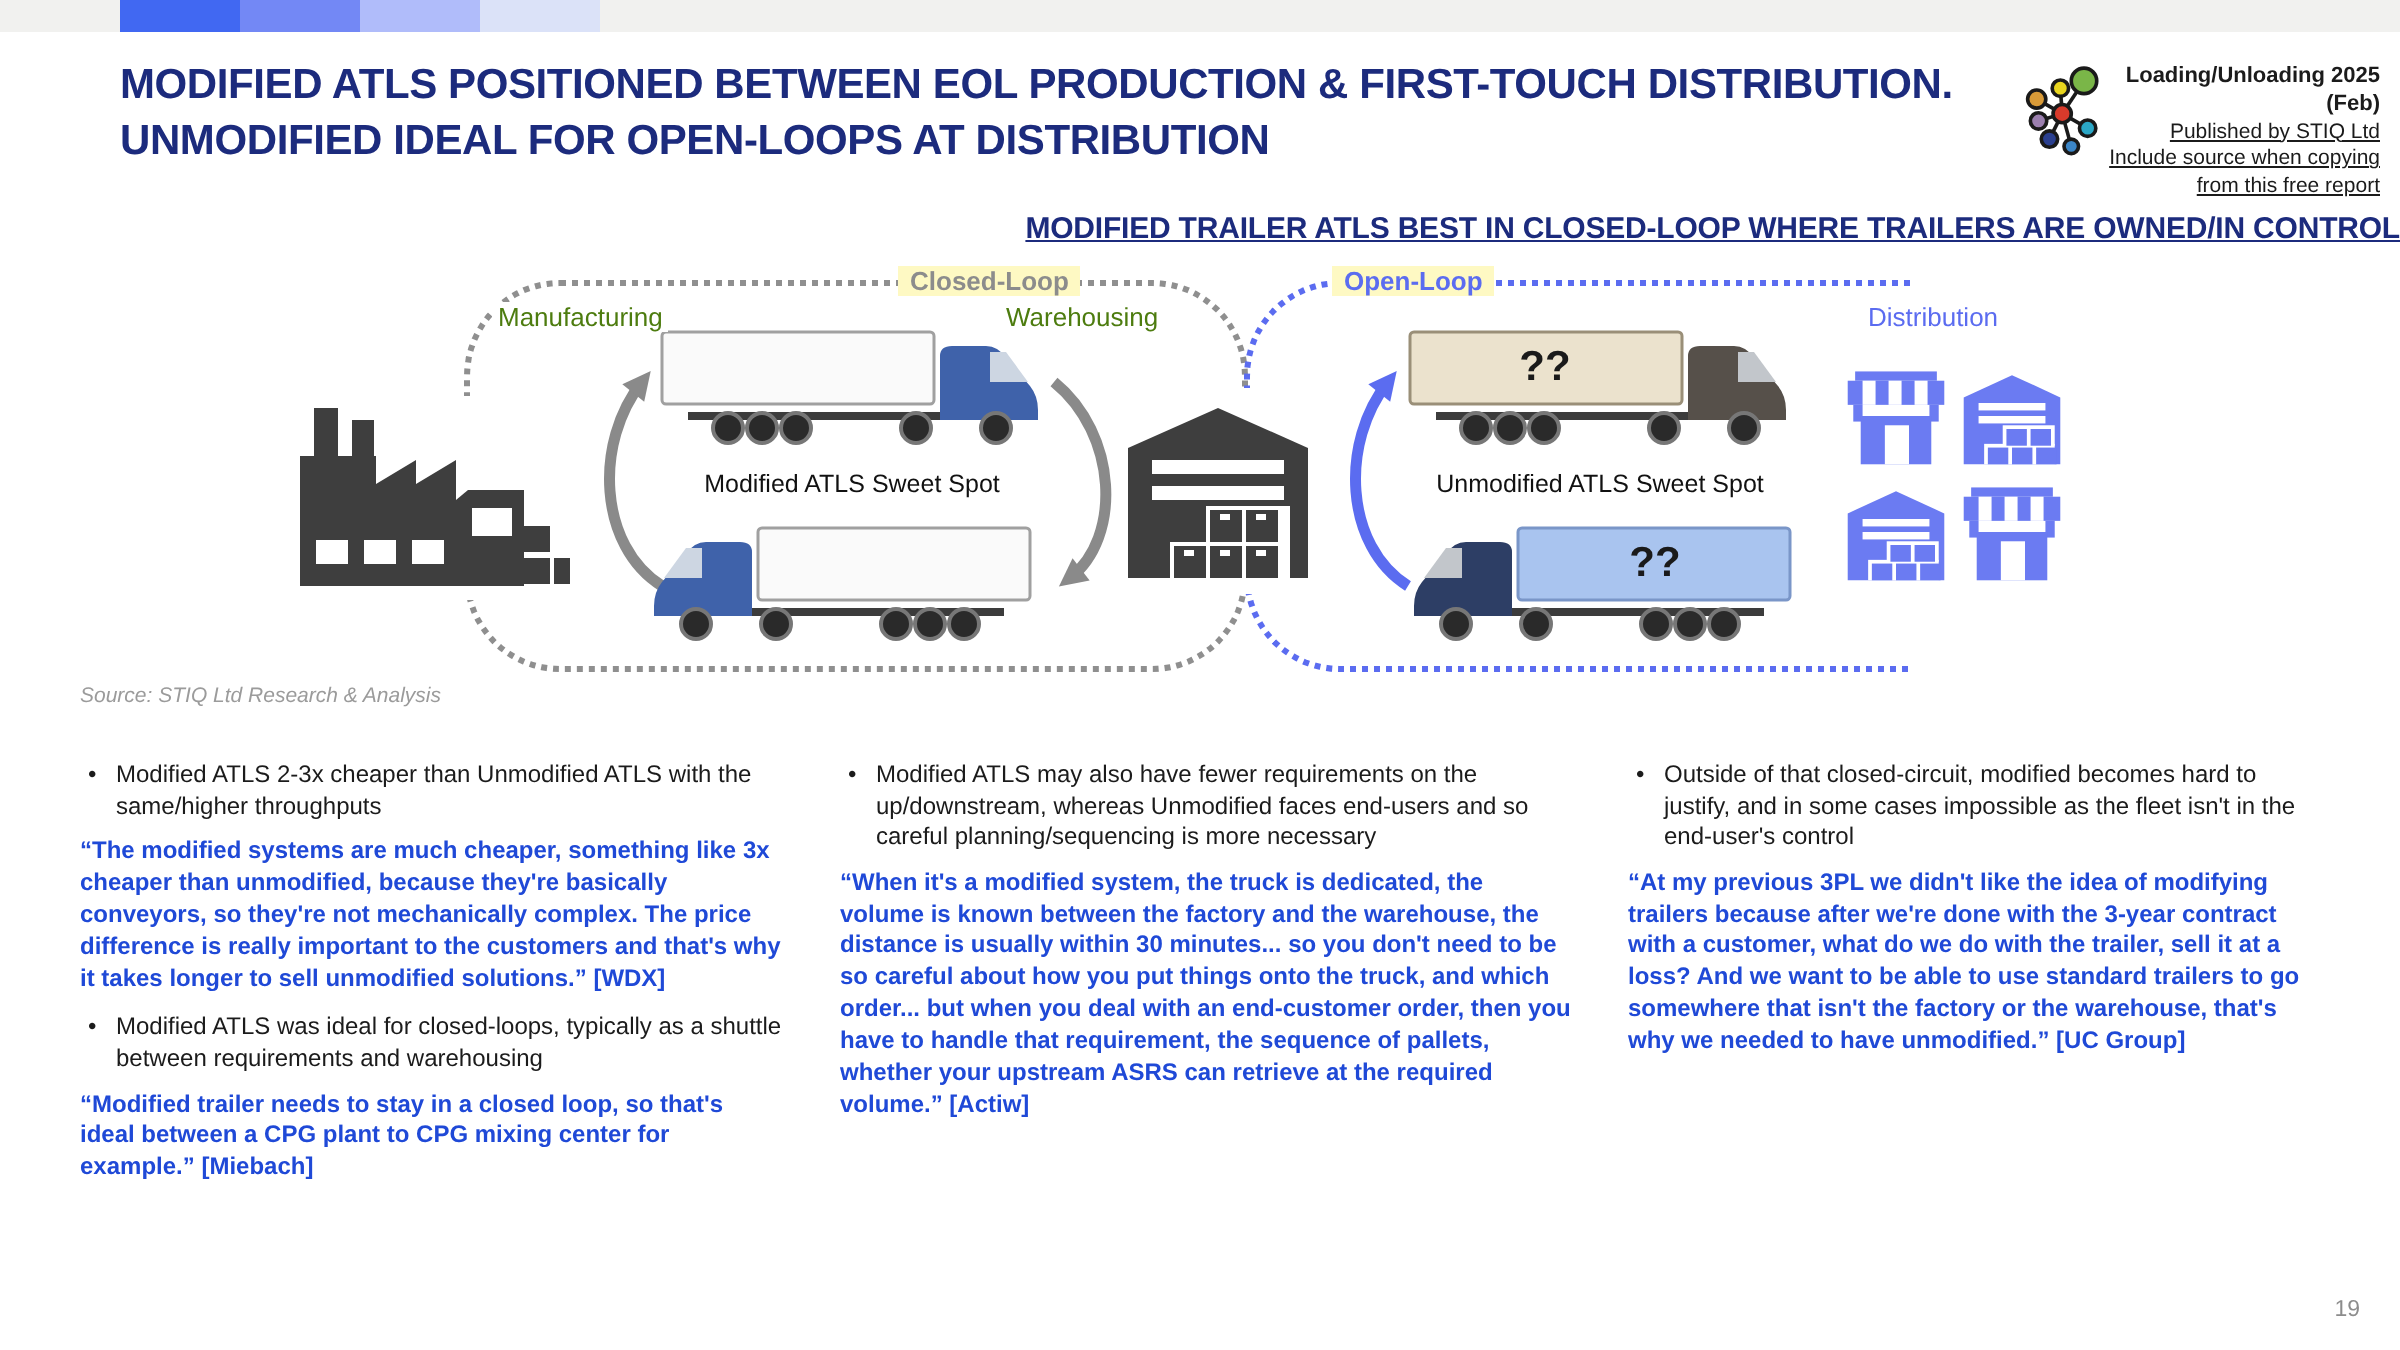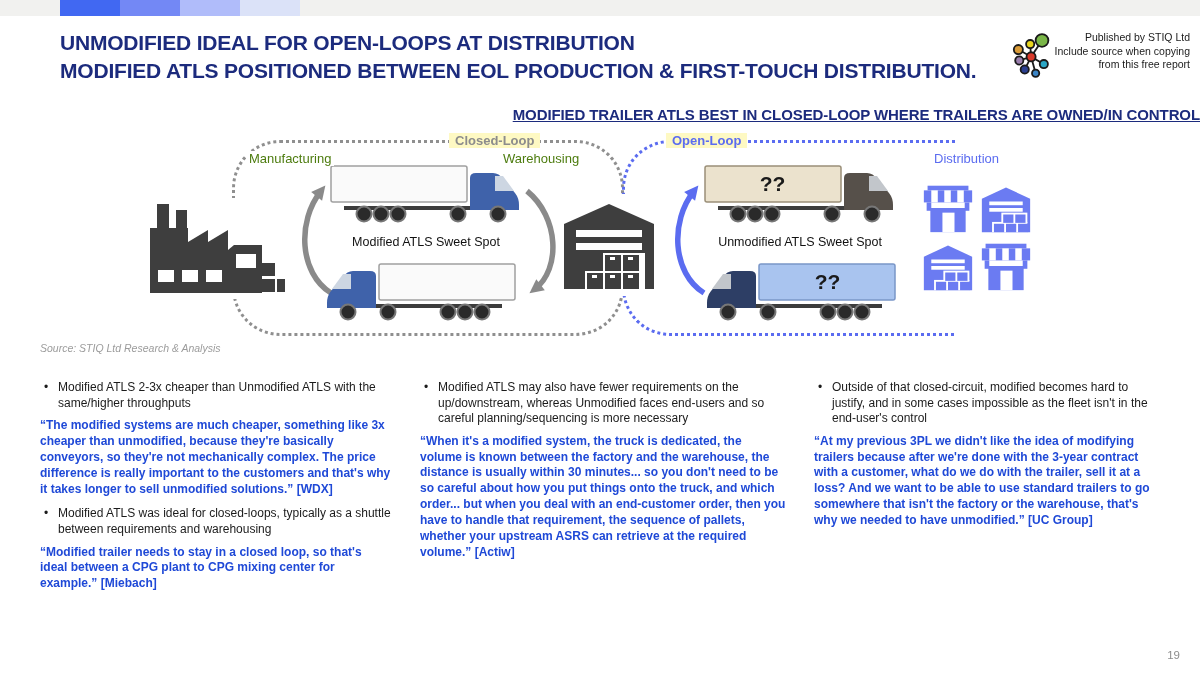--- a/index.html
+++ b/index.html
@@ -10,21 +10,21 @@
   .accentbar{position:absolute;left:60px;top:0;height:16px;display:flex;}
   .accentbar div{width:60px;height:16px;}
   .sq1{background:#4168f2}.sq2{background:#7388f5}.sq3{background:#b0bcfa}.sq4{background:#dbe2f8}
   
   .title{position:absolute;left:60px;top:29px;width:950px;font-size:21px;font-weight:bold;
          color:#1c2b7d;line-height:1.33;letter-spacing:-0.2px;}
   
   .logo{position:absolute;left:1012px;top:30px;}
   .badge{position:absolute;left:1048px;top:31px;width:142px;text-align:right;line-height:1.3;}
   .badge .b1{font-size:11px;font-weight:bold;}
-  .badge .b2{font-size:10.5px;}
+  .badge .b2{font-size:10.5px;text-decoration:underline;}
   
   .diag-heading{position:absolute;left:0;top:106px;width:1200px;text-align:right;
          font-size:15px;font-weight:bold;color:#1c2b7d;text-decoration:underline;letter-spacing:-0.1px;}
   .closed-rect{position:absolute;left:232px;top:140px;width:386px;height:190px;
          border:3px dotted #8f8f8f;border-radius:48px;z-index:1;}
   .open-rect{position:absolute;left:622px;top:140px;width:330px;height:190px;
          border-top:3px dotted #5b6cf0;border-bottom:3px dotted #5b6cf0;border-left:3px dotted #5b6cf0;
          border-radius:48px 0 0 48px;z-index:1;}
   .loop-label{position:absolute;z-index:4;background:#fef9c3;padding:0 6px;font-size:13px;font-weight:bold;}
   .closed-label{left:449px;top:133px;color:#8c8c8c;}
@@ -73,22 +73,22 @@
 
   <div class="topstrip"></div>
   <div class="accentbar">
     <div class="sq1"></div>
     <div class="sq2"></div>
     <div class="sq3"></div>
     <div class="sq4"></div>
   </div>
 
   <div class="title">
+    <div>MODIFIED ATLS POSITIONED BETWEEN EOL PRODUCTION &amp; FIRST-TOUCH DISTRIBUTION.</div>
     <div>UNMODIFIED IDEAL FOR OPEN-LOOPS AT DISTRIBUTION</div>
-    <div>MODIFIED ATLS POSITIONED BETWEEN EOL PRODUCTION &amp; FIRST-TOUCH DISTRIBUTION.</div>
   </div>
 
   <div class="logo">
     <svg width="40" height="50" viewBox="0 0 44 50">
       <g stroke="#1a1a1a" stroke-width="2">
         <line x1="21" y1="27" x2="33" y2="9"></line>
           <line x1="21" y1="27" x2="20" y2="13"></line>
         <line x1="21" y1="27" x2="7" y2="19"></line>
           <line x1="21" y1="27" x2="8" y2="31"></line>
         <line x1="21" y1="27" x2="14" y2="41"></line>
@@ -99,20 +99,21 @@
       <circle cx="20" cy="13" r="4.5" fill="#e8d51f" stroke="#1a1a1a" stroke-width="2"></circle>
       <circle cx="7" cy="19" r="5" fill="#d99b38" stroke="#1a1a1a" stroke-width="2"></circle>
       <circle cx="8" cy="31" r="4.5" fill="#9b7fae" stroke="#1a1a1a" stroke-width="2"></circle>
       <circle cx="14" cy="41" r="4.5" fill="#2a3f8f" stroke="#1a1a1a" stroke-width="2"></circle>
       <circle cx="26" cy="45" r="4" fill="#3b85c6" stroke="#1a1a1a" stroke-width="2"></circle>
       <circle cx="35" cy="35" r="4.5" fill="#2ba7c6" stroke="#1a1a1a" stroke-width="2"></circle>
       <circle cx="21" cy="27" r="5" fill="#d93a2b" stroke="#1a1a1a" stroke-width="2"></circle>
     </svg>
   </div>
   <div class="badge">
+    <div class="b1">Loading/Unloading 2025 (Feb)</div>
     <div class="b2">Published by STIQ Ltd</div>
     <div class="b2">Include source when copying</div>
     <div class="b2">from this free report</div>
   </div>
 
   <div class="diag-heading">MODIFIED TRAILER ATLS BEST IN CLOSED-LOOP WHERE TRAILERS ARE OWNED/IN CONTROL</div>
 
   <div class="closed-rect"></div>
   <div class="open-rect"></div>
   <div class="loop-label closed-label">Closed-Loop</div>

